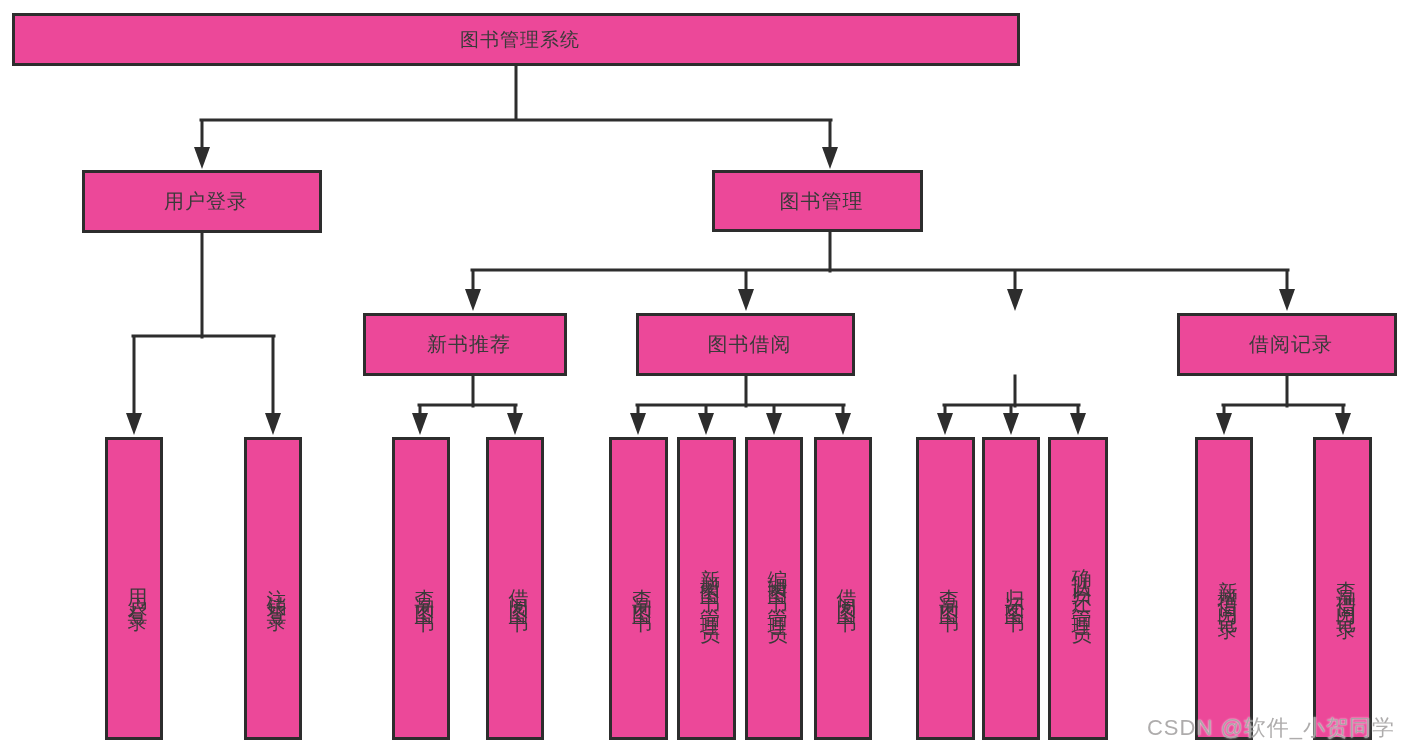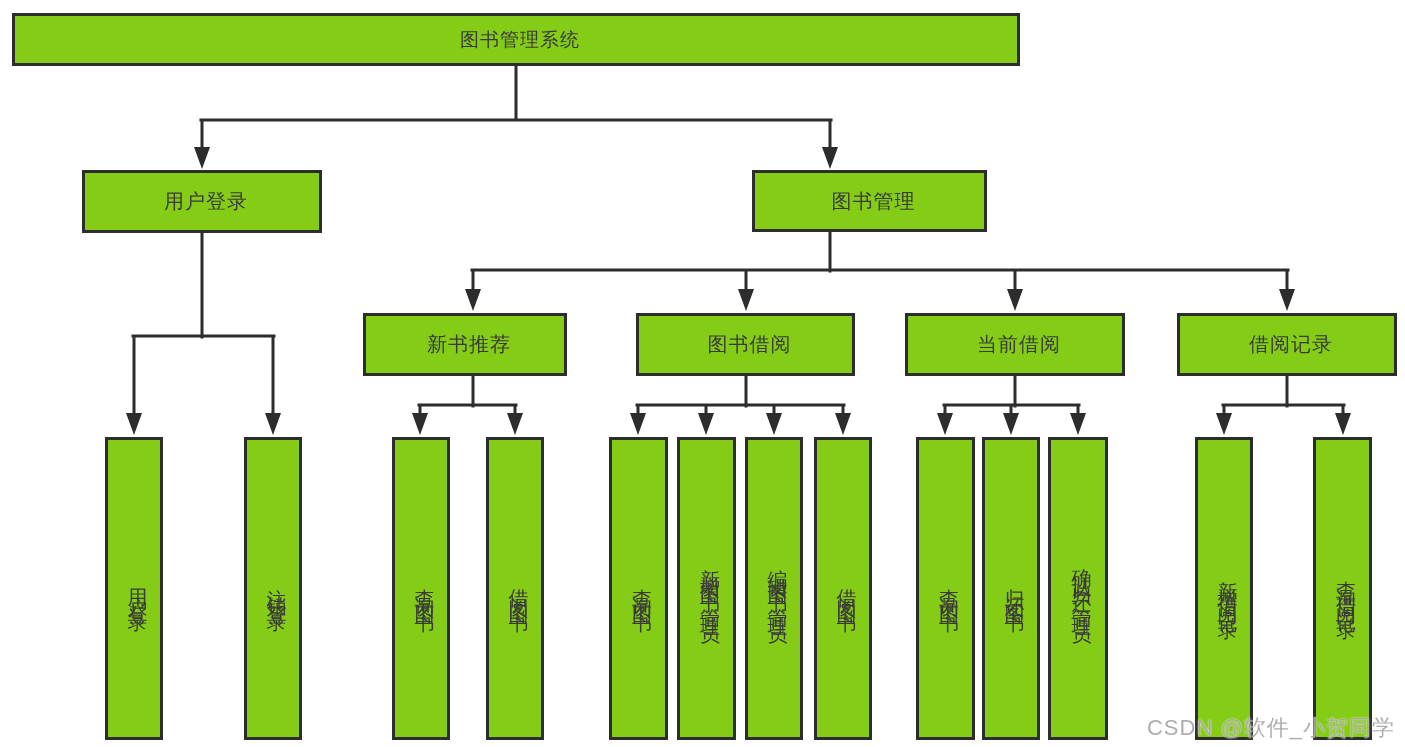--- a/index.html
+++ b/index.html
@@ -16,36 +16,36 @@
 
   svg.connectors {
     position: absolute;
     left: 0; top: 0;
     width: 1405px; height: 747px;
     z-index: 1;
   }
 
   .node {
     position: absolute;
-    background: #84cc16;
+    background: #ec4899;
     border: 3px solid #2d2d2d;
     color: #3a3a3a;
     display: flex;
     align-items: center;
     justify-content: center;
     z-index: 2;
     letter-spacing: 1px;
     padding-left: 8px;
   }
 
   .h-node { font-size: 20px; }
 
   #b-root   { left: 12px;   top: 13px;  width: 1008px; height: 53px; font-size: 19px; }
   #b-user   { left: 82px;   top: 170px; width: 240px;  height: 63px; }
-  #b-mgmt   { left: 712px;  top: 170px; width: 235px;  height: 62px; margin-left: 40px; }
+  #b-mgmt   { left: 712px;  top: 170px; width: 211px;  height: 62px; }
 
   #b-l3-0   { left: 363px;  top: 313px; width: 204px;  height: 63px; }
   #b-l3-1   { left: 636px;  top: 313px; width: 219px;  height: 63px; font-family: Liberation Mono, monospace; }
   #b-l3-2   { left: 905px;  top: 313px; width: 220px;  height: 63px; }
   #b-l3-3   { left: 1177px; top: 313px; width: 220px;  height: 63px; }
 
   .leaf {
     top: 437px;
     height: 303px;
     width: 58px;
@@ -164,23 +164,20 @@
   <div class="node h-node" id="b-mgmt">
     <span>图书管理</span>
   </div>
 
   <div class="node h-node" id="b-l3-0">
     <span>新书推荐</span>
   </div>
   <div class="node h-node" id="b-l3-1">
     <span>图书借阅</span>
   </div>
-  <div class="node h-node" id="b-l3-2">
-    <span>当前借阅</span>
-  </div>
   <div class="node h-node" id="b-l3-3">
     <span>借阅记录</span>
   </div>
 
   <div class="node leaf" id="b-a0">
     <span>用户登录</span>
   </div>
   <div class="node leaf" id="b-a1">
     <span>注销登录</span>
   </div>

